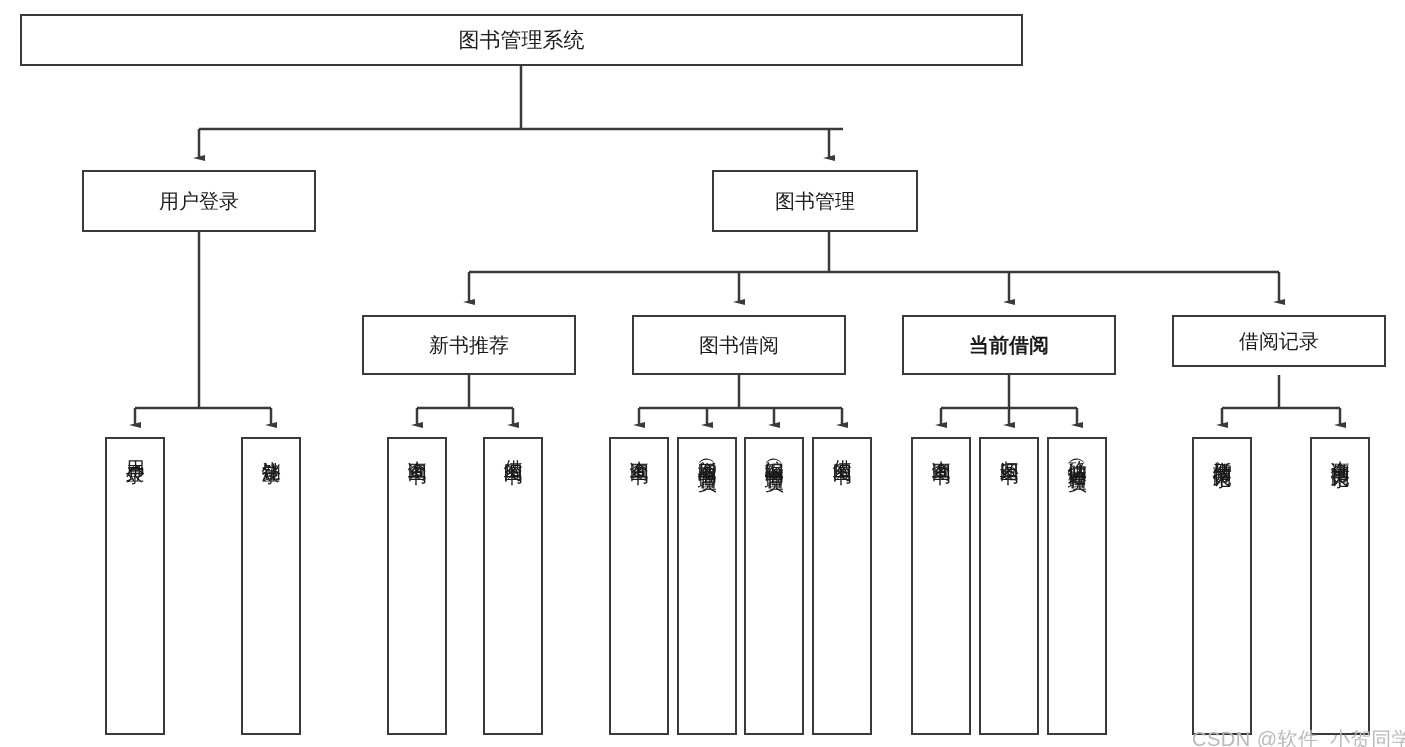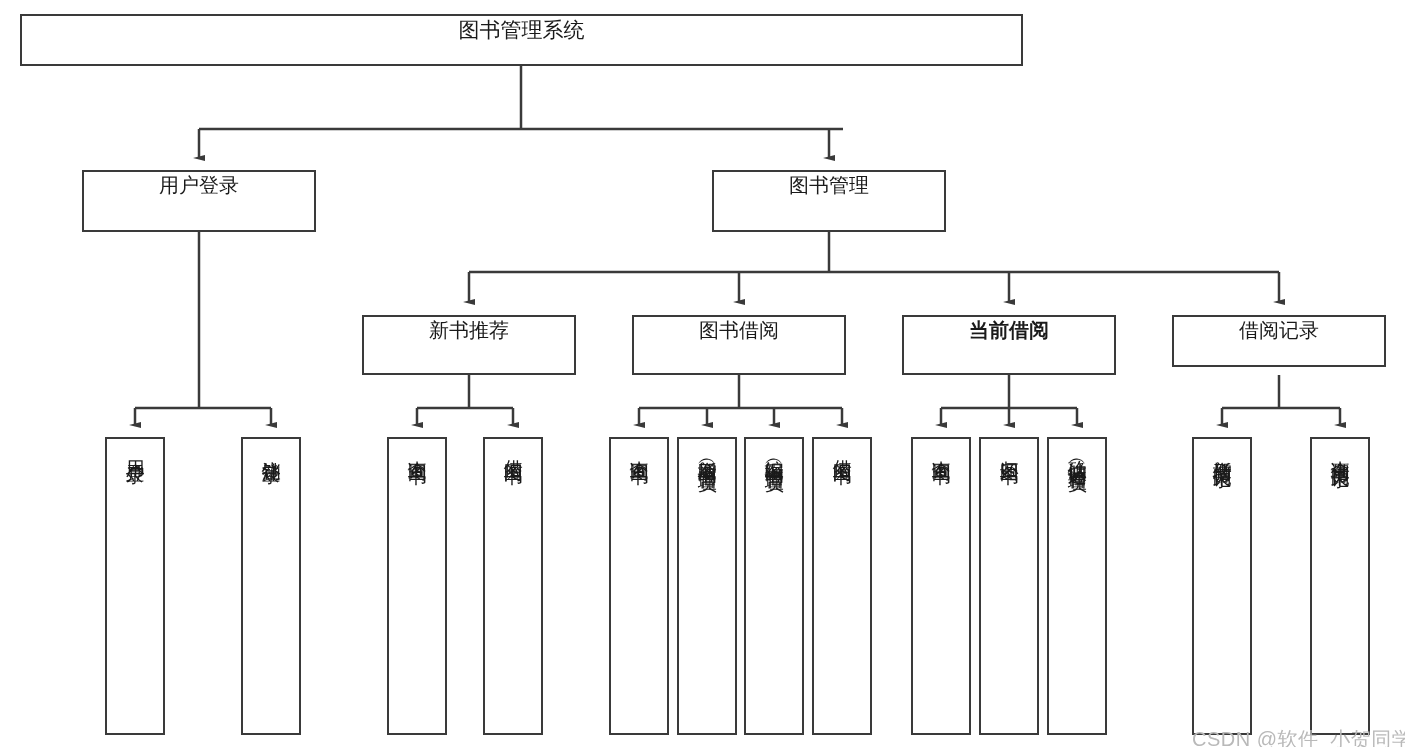--- a/index.html
+++ b/index.html
@@ -16,20 +16,21 @@
     height: 747px;
     background: #ffffff;
     overflow: hidden;
   }
   .node {
     position: absolute;
     box-sizing: border-box;
     border: 2px solid #3a3a3a;
     background: #ffffff;
     display: flex;
+    align-items: center;
     justify-content: center;
     color: #1a1a1a;
   }
   .node.root {
     font-size: 21px;
   }
   .node.lvl1 {
     font-size: 20px;
   }
   .node.lvl2 {
@@ -122,21 +123,21 @@
     </g>
   </svg>
 
   <div class="node root" style="left:20px; top:14px; width:1003px; height:52px;">
     <span>图书管理系统</span>
   </div>
 
   <div class="node lvl1" style="left:82px; top:170px; width:234px; height:62px;">
     <span>用户登录</span>
   </div>
-  <div class="node lvl1" style="left:712px; top:170px; width:234px; height:62px;">
+  <div class="node lvl1" style="left:712px; top:170px; width:206px; height:62px;">
     <span>图书管理</span>
   </div>
 
   <div class="node lvl2" style="left:632px; top:315px; width:214px; height:60px;">
     <span>图书借阅</span>
   </div>
   <div class="node lvl2" style="left:362px; top:315px; width:214px; height:60px;">
     <span>新书推荐</span>
   </div>
   <div class="node lvl2" style="left:902px; top:315px; width:214px; height:60px;font-weight:bold;">

